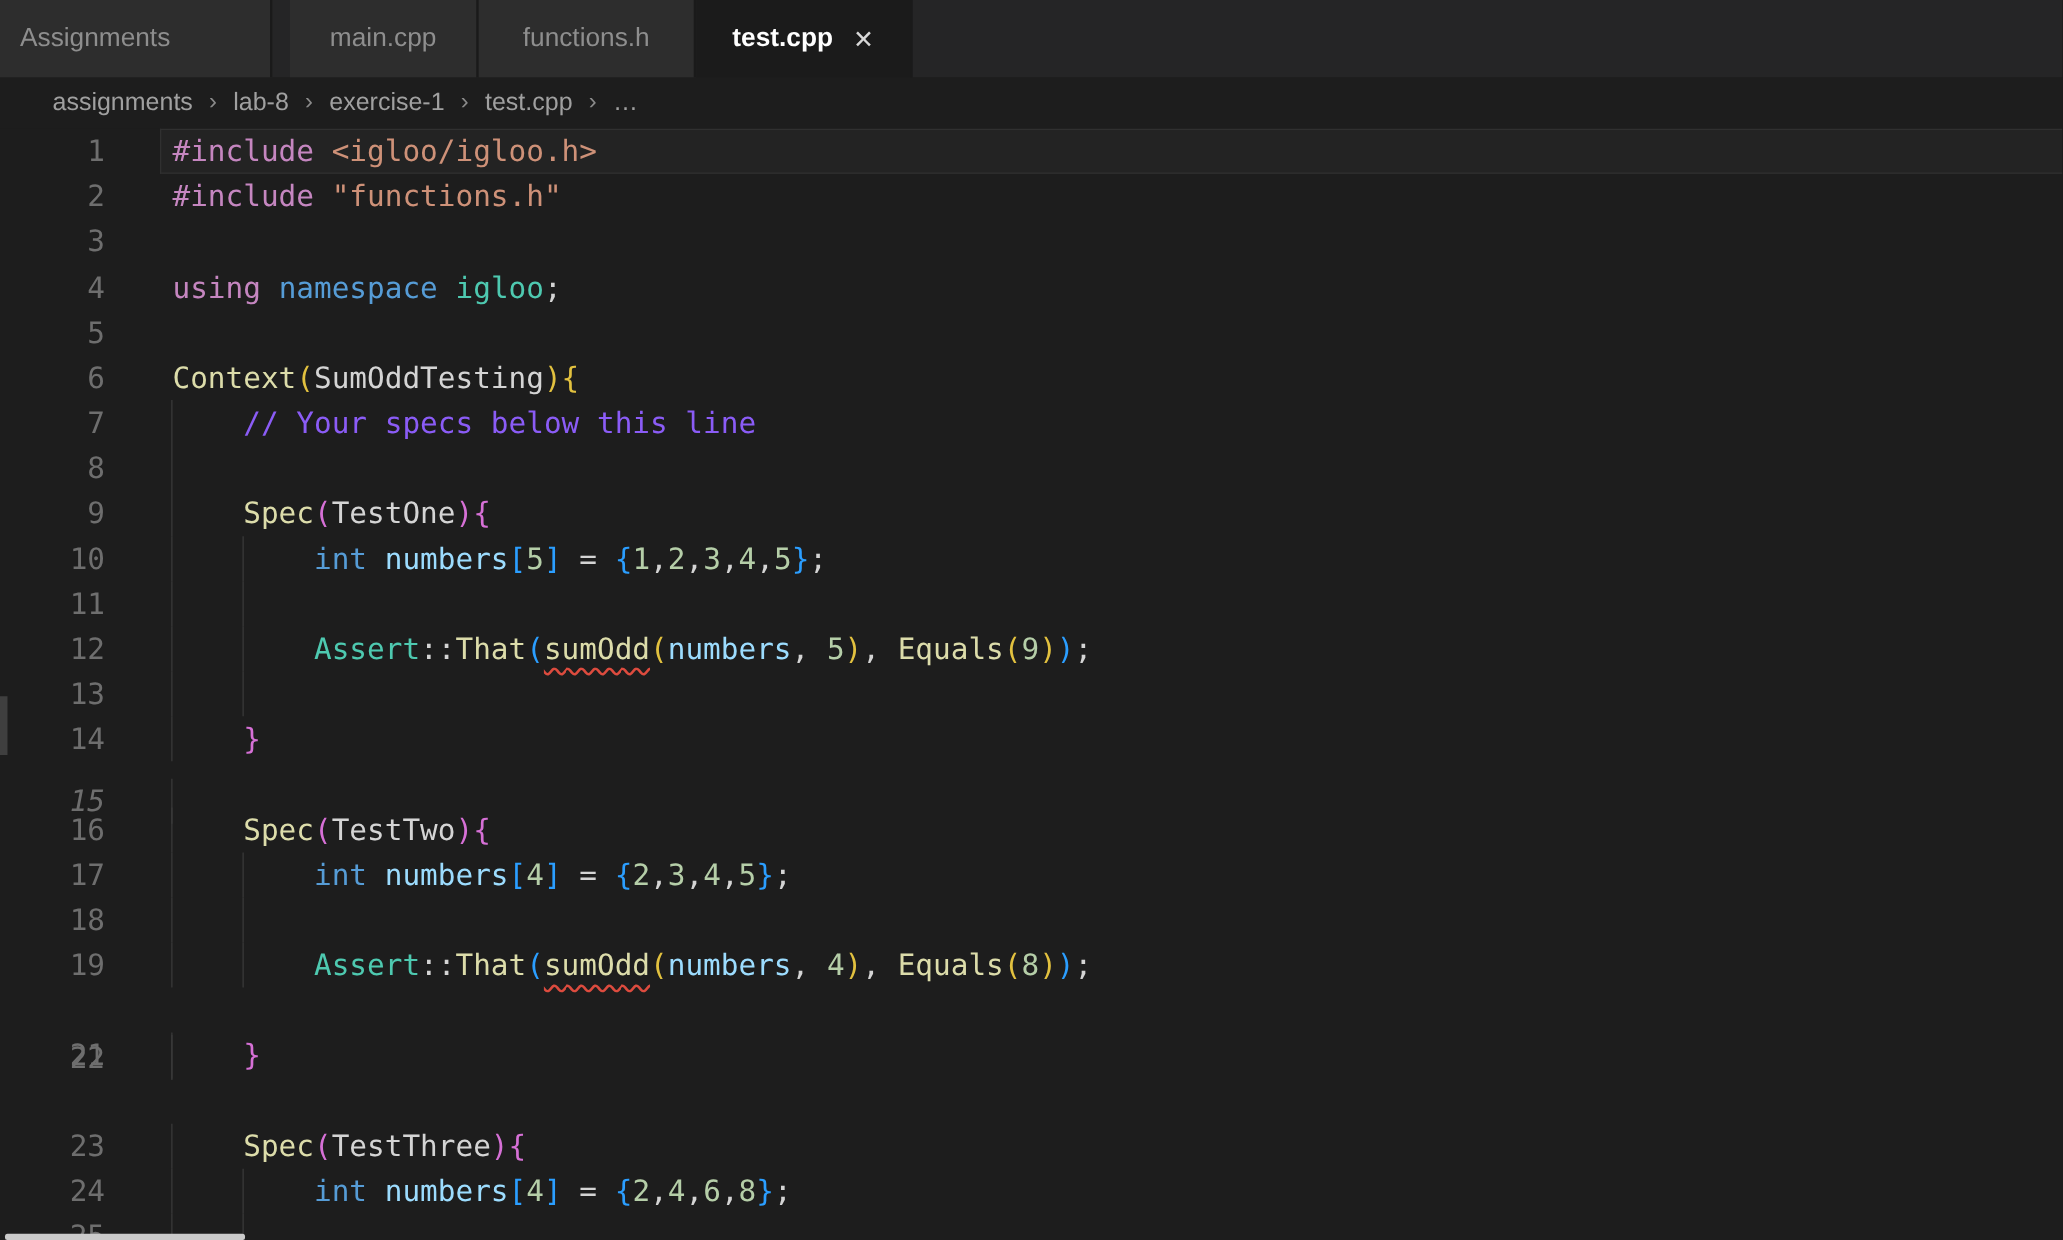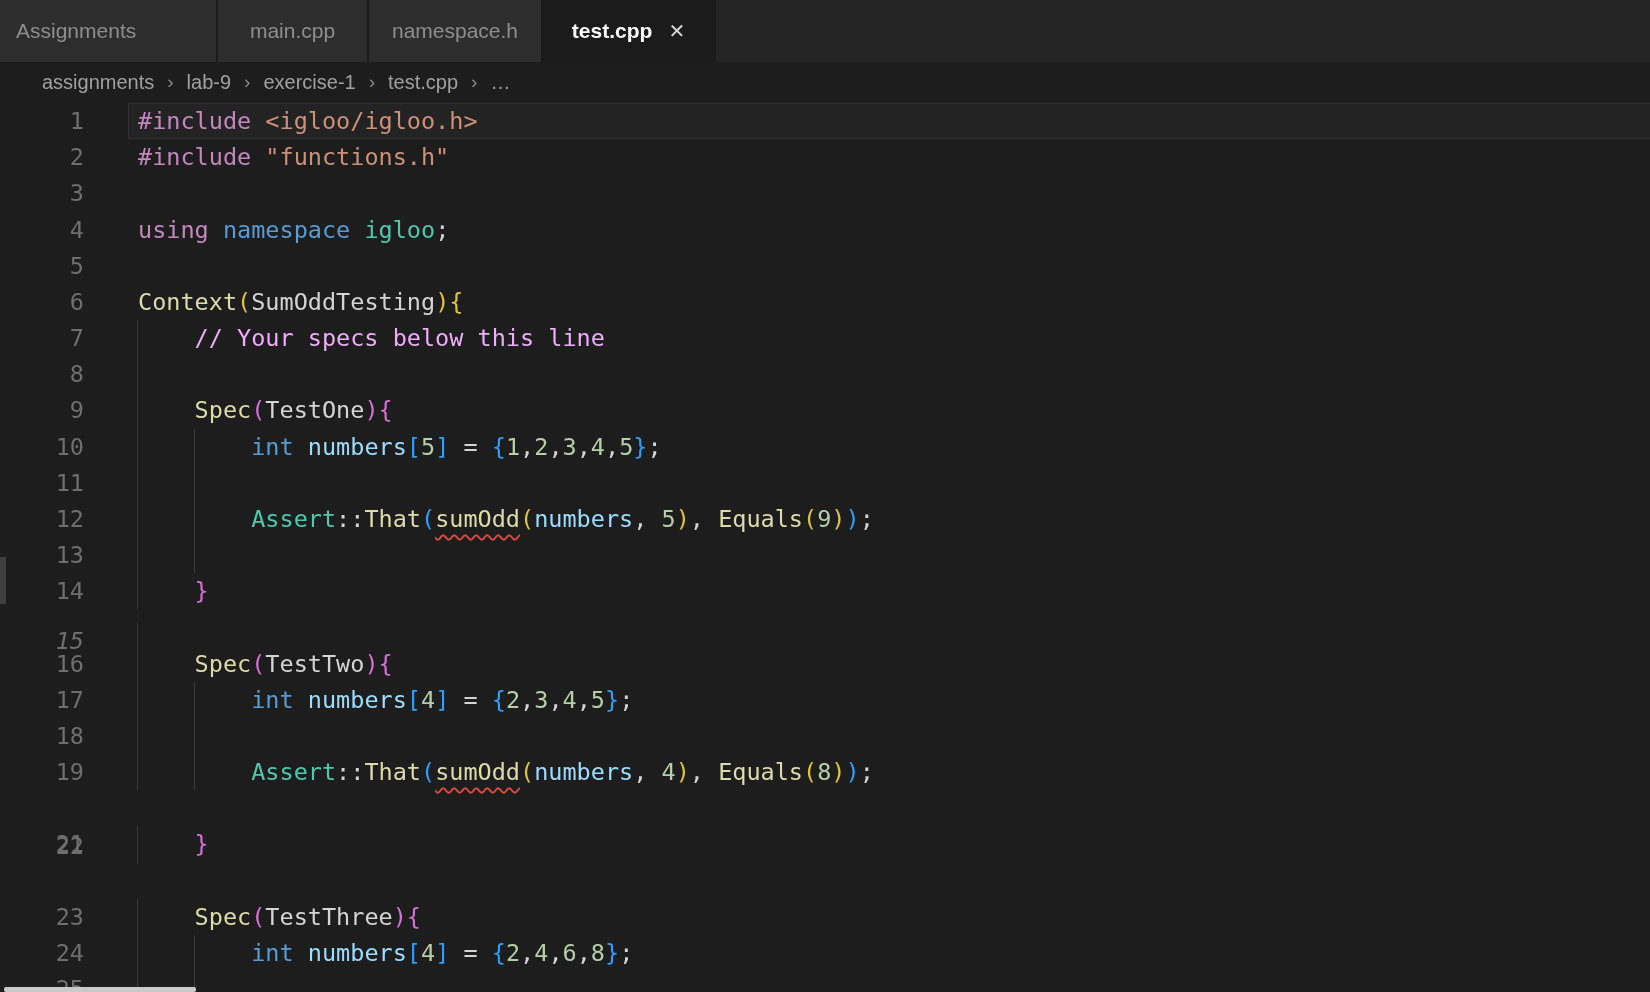--- a/index.html
+++ b/index.html
@@ -18,21 +18,21 @@
   .tab{
     background:var(--bg-tab-inactive);
     color:var(--tab-text-inactive);
     font-size:21px;
     display:flex;align-items:center;justify-content:center;
     border-right:2px solid var(--tab-separator);
     box-sizing:border-box;
     cursor:default;
   }
   .tab.first{width:218px;justify-content:flex-start;padding-left:16px;}
-  .tab.t2{width:151px;}
+  .tab.t2{width:151px;margin-left:14px;}
   .tab.t3{width:174px;}
   .tab.active{
     width:173px;
     background:var(--bg-tab-active);
     color:var(--tab-text-active);
     font-weight:bold;
   }
   .tab .close{
     font-weight:normal;
     margin-left:16px;
@@ -108,48 +108,48 @@
 <body>
 
 <div class="tab-bar">
   <div class="tab first">
     <span>Assignments</span>
   </div>
   <div class="tab t2">
     <span>main.cpp</span>
   </div>
   <div class="tab t3">
-    <span>namespace.h</span>
+    <span>functions.h</span>
   </div>
   <div class="tab active">
     <span>test.cpp</span>
     <span class="close">✕</span>
   </div>
 </div>
 
 <div class="breadcrumb">
   <span class="crumb">assignments</span>
   <span class="crumb-sep">›</span>
-  <span class="crumb">lab-9</span>
+  <span class="crumb">lab-8</span>
   <span class="crumb-sep">›</span>
   <span class="crumb">exercise-1</span>
   <span class="crumb-sep">›</span>
   <span class="crumb">test.cpp</span>
   <span class="crumb-sep">›</span>
   <span class="crumb">…</span>
 </div>
 
 <div id="code-lines">
     <div class="code-line" style="top: 0px;"><div class="curline-box"></div><span class="ln-num">1</span><span class="ln-code"><span style="color: rgb(197, 134, 192);">#include</span><span style="color: rgb(212, 212, 212);"> </span><span style="color: rgb(206, 145, 120);">&lt;igloo/igloo.h&gt;</span></span></div>
     <div class="code-line" style="top: 36.17px;"><span class="ln-num">2</span><span class="ln-code"><span style="color: rgb(197, 134, 192);">#include</span><span style="color: rgb(212, 212, 212);"> </span><span style="color: rgb(206, 145, 120);">"functions.h"</span></span></div>
     <div class="code-line" style="top: 72.34px;"><span class="ln-num">3</span><span class="ln-code"></span></div>
     <div class="code-line" style="top: 108.51px;"><span class="ln-num">4</span><span class="ln-code"><span style="color: rgb(197, 134, 192);">using</span><span style="color: rgb(212, 212, 212);"> </span><span style="color: rgb(86, 156, 214);">namespace</span><span style="color: rgb(212, 212, 212);"> </span><span style="color: rgb(78, 201, 176);">igloo</span><span style="color: rgb(212, 212, 212);">;</span></span></div>
     <div class="code-line" style="top: 144.68px;"><span class="ln-num">5</span><span class="ln-code"></span></div>
     <div class="code-line" style="top: 180.85px;"><span class="ln-num">6</span><span class="ln-code"><span style="color: rgb(220, 220, 170);">Context</span><span style="color: rgb(226, 193, 63);">(</span><span style="color: rgb(212, 212, 212);">SumOddTesting</span><span style="color: rgb(226, 193, 63);">){</span></span></div>
-    <div class="code-line" style="top: 217.02px;"><div class="indent-guide" style="left: 137px;"></div><span class="ln-num">7</span><span class="ln-code"><span style="color: rgb(212, 212, 212);">    </span><span style="color: #f0abfc;">// Your specs below this line</span></span></div>
+    <div class="code-line" style="top: 217.02px;"><div class="indent-guide" style="left: 137px;"></div><span class="ln-num">7</span><span class="ln-code"><span style="color: rgb(212, 212, 212);">    </span><span style="color: #8b5cf6;">// Your specs below this line</span></span></div>
     <div class="code-line" style="top: 253.19px;"><div class="indent-guide" style="left: 137px;"></div><span class="ln-num">8</span><span class="ln-code"></span></div>
     <div class="code-line" style="top: 289.36px;"><div class="indent-guide" style="left: 137px;"></div><span class="ln-num">9</span><span class="ln-code"><span style="color: rgb(212, 212, 212);">    </span><span style="color: rgb(220, 220, 170);">Spec</span><span style="color: rgb(214, 112, 214);">(</span><span style="color: rgb(212, 212, 212);">TestOne</span><span style="color: rgb(214, 112, 214);">){</span></span></div>
     <div class="code-line" style="top: 325.53px;"><div class="indent-guide" style="left: 137px;"></div><div class="indent-guide" style="left: 193.6px;"></div><span class="ln-num">10</span><span class="ln-code"><span style="color: rgb(212, 212, 212);">        </span><span style="color: rgb(86, 156, 214);">int</span><span style="color: rgb(212, 212, 212);"> </span><span style="color: rgb(156, 220, 254);">numbers</span><span style="color: rgb(43, 158, 255);">[</span><span style="color: rgb(181, 206, 168);">5</span><span style="color: rgb(43, 158, 255);">]</span><span style="color: rgb(212, 212, 212);"> = </span><span style="color: rgb(43, 158, 255);">{</span><span style="color: rgb(181, 206, 168);">1</span><span style="color: rgb(212, 212, 212);">,</span><span style="color: rgb(181, 206, 168);">2</span><span style="color: rgb(212, 212, 212);">,</span><span style="color: rgb(181, 206, 168);">3</span><span style="color: rgb(212, 212, 212);">,</span><span style="color: rgb(181, 206, 168);">4</span><span style="color: rgb(212, 212, 212);">,</span><span style="color: rgb(181, 206, 168);">5</span><span style="color: rgb(43, 158, 255);">}</span><span style="color: rgb(212, 212, 212);">;</span></span></div>
     <div class="code-line" style="top: 361.7px;"><div class="indent-guide" style="left: 137px;"></div><div class="indent-guide" style="left: 193.6px;"></div><span class="ln-num">11</span><span class="ln-code"></span></div>
     <div class="code-line" style="top: 397.87px;"><div class="indent-guide" style="left: 137px;"></div><div class="indent-guide" style="left: 193.6px;"></div><span class="ln-num">12</span><span class="ln-code"><span style="color: rgb(212, 212, 212);">        </span><span style="color: rgb(78, 201, 176);">Assert</span><span style="color: rgb(212, 212, 212);">::</span><span style="color: rgb(220, 220, 170);">That</span><span style="color: rgb(43, 158, 255);">(</span><span class="squiggle" style="color: rgb(220, 220, 170);">sumOdd</span><span style="color: rgb(226, 193, 63);">(</span><span style="color: rgb(156, 220, 254);">numbers</span><span style="color: rgb(212, 212, 212);">, </span><span style="color: rgb(181, 206, 168);">5</span><span style="color: rgb(226, 193, 63);">)</span><span style="color: rgb(212, 212, 212);">, </span><span style="color: rgb(220, 220, 170);">Equals</span><span style="color: rgb(226, 193, 63);">(</span><span style="color: rgb(181, 206, 168);">9</span><span style="color: rgb(226, 193, 63);">)</span><span style="color: rgb(43, 158, 255);">)</span><span style="color: rgb(212, 212, 212);">;</span></span></div>
     <div class="code-line" style="top: 434.04px; padding-left: 40px;"><div class="indent-guide" style="left: 137px;"></div><div class="indent-guide" style="left: 193.6px;"></div><span class="ln-num">13</span><span class="ln-code"></span></div>
     <div class="code-line" style="top: 470.21px;"><div class="indent-guide" style="left: 137px;"></div><span class="ln-num">14</span><span class="ln-code"><span style="color: rgb(212, 212, 212);">    </span><span style="color: rgb(214, 112, 214);">}</span></span></div>
     <div class="code-line" style="top: 520px; font-style: italic;"><div class="indent-guide" style="left: 137px;"></div><span class="ln-num">15</span><span class="ln-code"></span></div>
     <div class="code-line" style="top: 542.55px;"><div class="indent-guide" style="left: 137px;"></div><span class="ln-num">16</span><span class="ln-code"><span style="color: rgb(212, 212, 212);">    </span><span style="color: rgb(220, 220, 170);">Spec</span><span style="color: rgb(214, 112, 214);">(</span><span style="color: rgb(212, 212, 212);">TestTwo</span><span style="color: rgb(214, 112, 214);">){</span></span></div>
     <div class="code-line" style="top: 578.72px;"><div class="indent-guide" style="left: 137px;"></div><div class="indent-guide" style="left: 193.6px;"></div><span class="ln-num">17</span><span class="ln-code"><span style="color: rgb(212, 212, 212);">        </span><span style="color: rgb(86, 156, 214);">int</span><span style="color: rgb(212, 212, 212);"> </span><span style="color: rgb(156, 220, 254);">numbers</span><span style="color: rgb(43, 158, 255);">[</span><span style="color: rgb(181, 206, 168);">4</span><span style="color: rgb(43, 158, 255);">]</span><span style="color: rgb(212, 212, 212);"> = </span><span style="color: rgb(43, 158, 255);">{</span><span style="color: rgb(181, 206, 168);">2</span><span style="color: rgb(212, 212, 212);">,</span><span style="color: rgb(181, 206, 168);">3</span><span style="color: rgb(212, 212, 212);">,</span><span style="color: rgb(181, 206, 168);">4</span><span style="color: rgb(212, 212, 212);">,</span><span style="color: rgb(181, 206, 168);">5</span><span style="color: rgb(43, 158, 255);">}</span><span style="color: rgb(212, 212, 212);">;</span></span></div>

